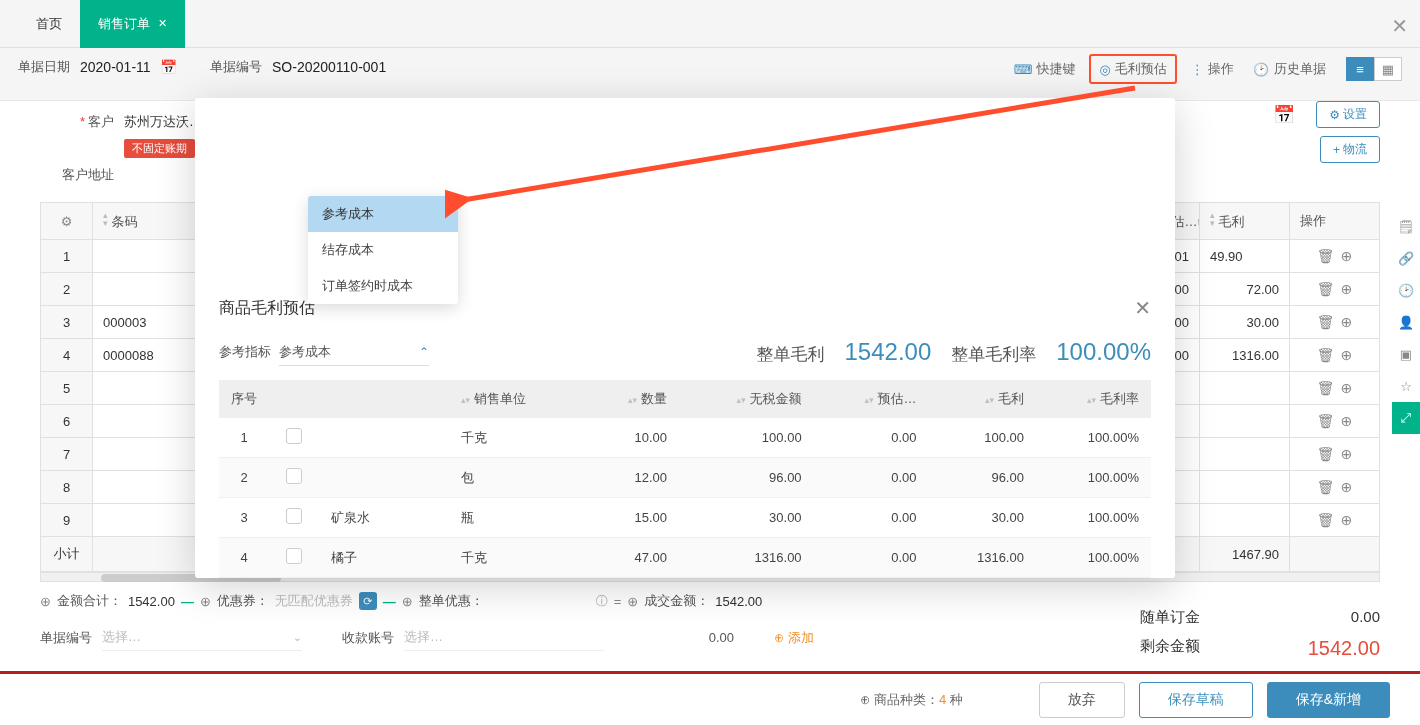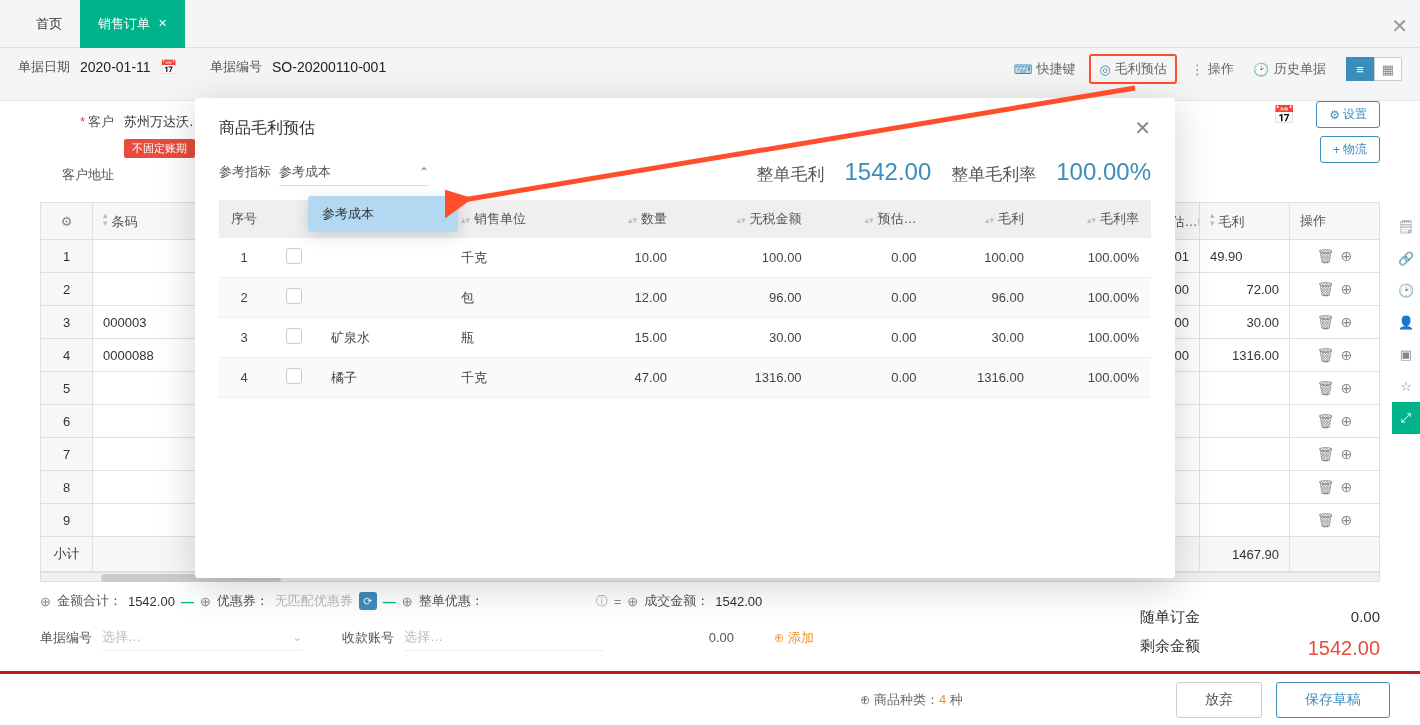--- a/index.html
+++ b/index.html
@@ -71,21 +71,21 @@
 .btn-big.out-blue { border-color: #3c8dbc; color: #3c8dbc; }
 .btn-big.blue { background: #3c8dbc; border-color: #3c8dbc; color: #fff; }
 
 
 .side-icons { position: absolute; right: 0; top: 210px; width: 28px; display: flex; flex-direction: column; }
 .side-icons .sic { width: 28px; height: 32px; display: flex; align-items: center; justify-content: center; color: #888; cursor: pointer; }
 .side-icons .sic.active { background: #00B38A; color: #fff; }
 
 
 .overlay { position: absolute; inset: 0; background: rgba(255,255,255,0); }
-.modal { position: absolute; left: 195px; top: 98px; width: 980px; height: 480px; background: #fff; box-shadow: 0 8px 40px rgba(0,0,0,0.18); border-radius: 3px; display: flex; flex-direction: column; }
+.modal { position: absolute; left: 195px; top: 98px; width: 980px; height: 480px; background: #fff; box-shadow: 0 8px 40px rgba(0,0,0,0.18); border-radius: 3px; display: flex; flex-direction: column; justify-content: flex-end; }
 .modal-head { padding: 18px 24px; display: flex; align-items: center; justify-content: space-between; }
 .modal-head .title { font-size: 16px; color: #333; }
 .modal-head .close { color: #888; font-size: 20px; cursor: pointer; }
 .modal-sub { padding: 0 24px 14px; display: flex; align-items: center; gap: 8px; position: relative; }
 .modal-sub .mlabel { color: #555; }
 .modal-sub .sel-box { border-bottom: 1px solid #ddd; width: 150px; padding: 4px 0; display: flex; justify-content: space-between; align-items: center; cursor: pointer; color: #555; }
 .modal-sub .sel-box .chev { color: #3c8dbc; font-size: 12px; }
 .modal-sub .totals { margin-left: auto; display: flex; align-items: baseline; gap: 20px; }
 .modal-sub .totals .tlbl { color: #555; font-size: 17px; }
 .modal-sub .totals .tval { color: #3c8dbc; font-size: 24px; font-weight: 400; }
@@ -322,20 +322,21 @@
   <div class="drow">
       <span>剩余金额</span>
       <span class="big-red">1542.00</span>
     </div>
 </div>
 
 <div class="footer-bar">
   <span class="kind"><span class="ic">⊕</span> <span>商品种类：</span><span class="n">4</span> <span>种</span></span>
   <button class="btn-big">放弃</button>
   <button class="btn-big out-blue">保存草稿</button>
+  <button class="btn-big blue">保存&amp;新增</button>
 </div>
 
 <div class="side-icons">
   <div class="sic">🗒</div>
   <div class="sic">🔗</div>
   <div class="sic">🕑</div>
   <div class="sic">👤</div>
   <div class="sic">▣</div>
   <div class="sic">☆</div>
   <div class="sic active">⤢</div>
@@ -420,20 +421,22 @@
     <td class="r">1316.00</td>
     <td class="r">100.00%</td>
           </tr>
         </tbody>
     </table>
   </div>
 </div>
 
 <div class="dropdown-panel" id="dd-panel">
     <div class="opt selected">参考成本</div>
+    <div class="opt">结存成本</div>
+    <div class="opt">订单签约时成本</div>
   </div>
 
 <svg class="arrow-svg" viewBox="0 0 710 150">
   <defs>
       <marker id="ah" markerWidth="14" markerHeight="12" refX="2" refY="6" orient="auto">
     <path d="M12,0 L0,6 L12,12 Z" fill="#ff4d2e"></path>
   </marker>
     </defs>
   <line x1="690" y1="18" x2="18" y2="130" stroke="#ff4d2e" stroke-width="5" marker-end="url(#ah)"></line>
 </svg>

